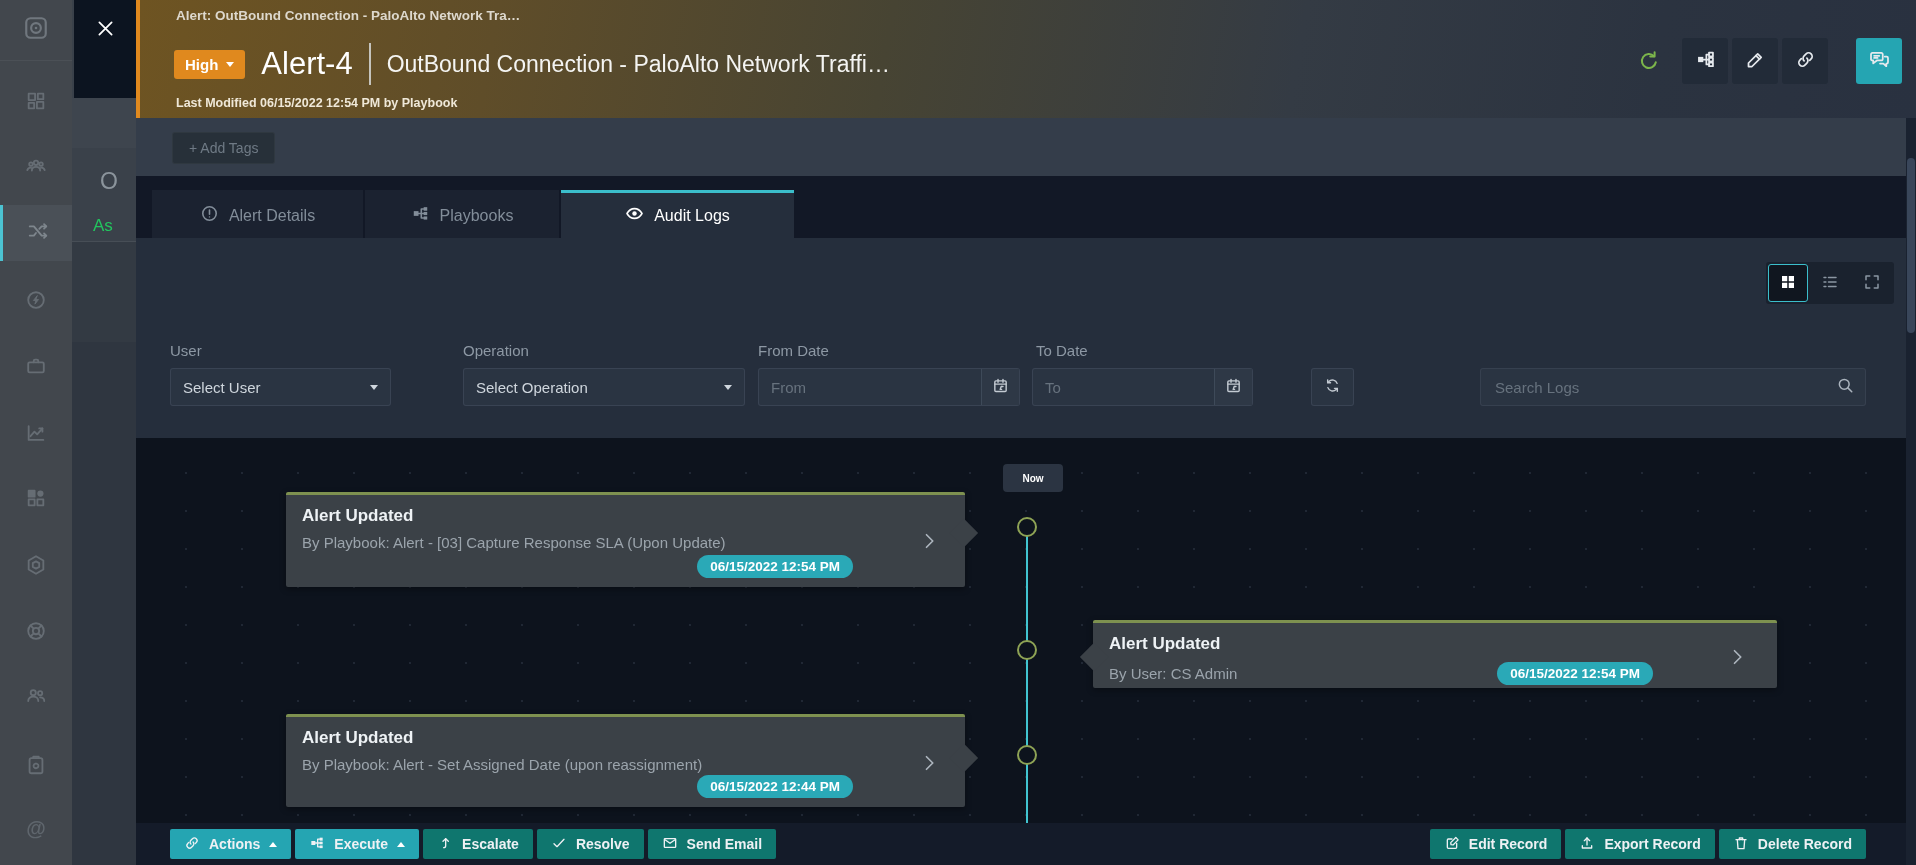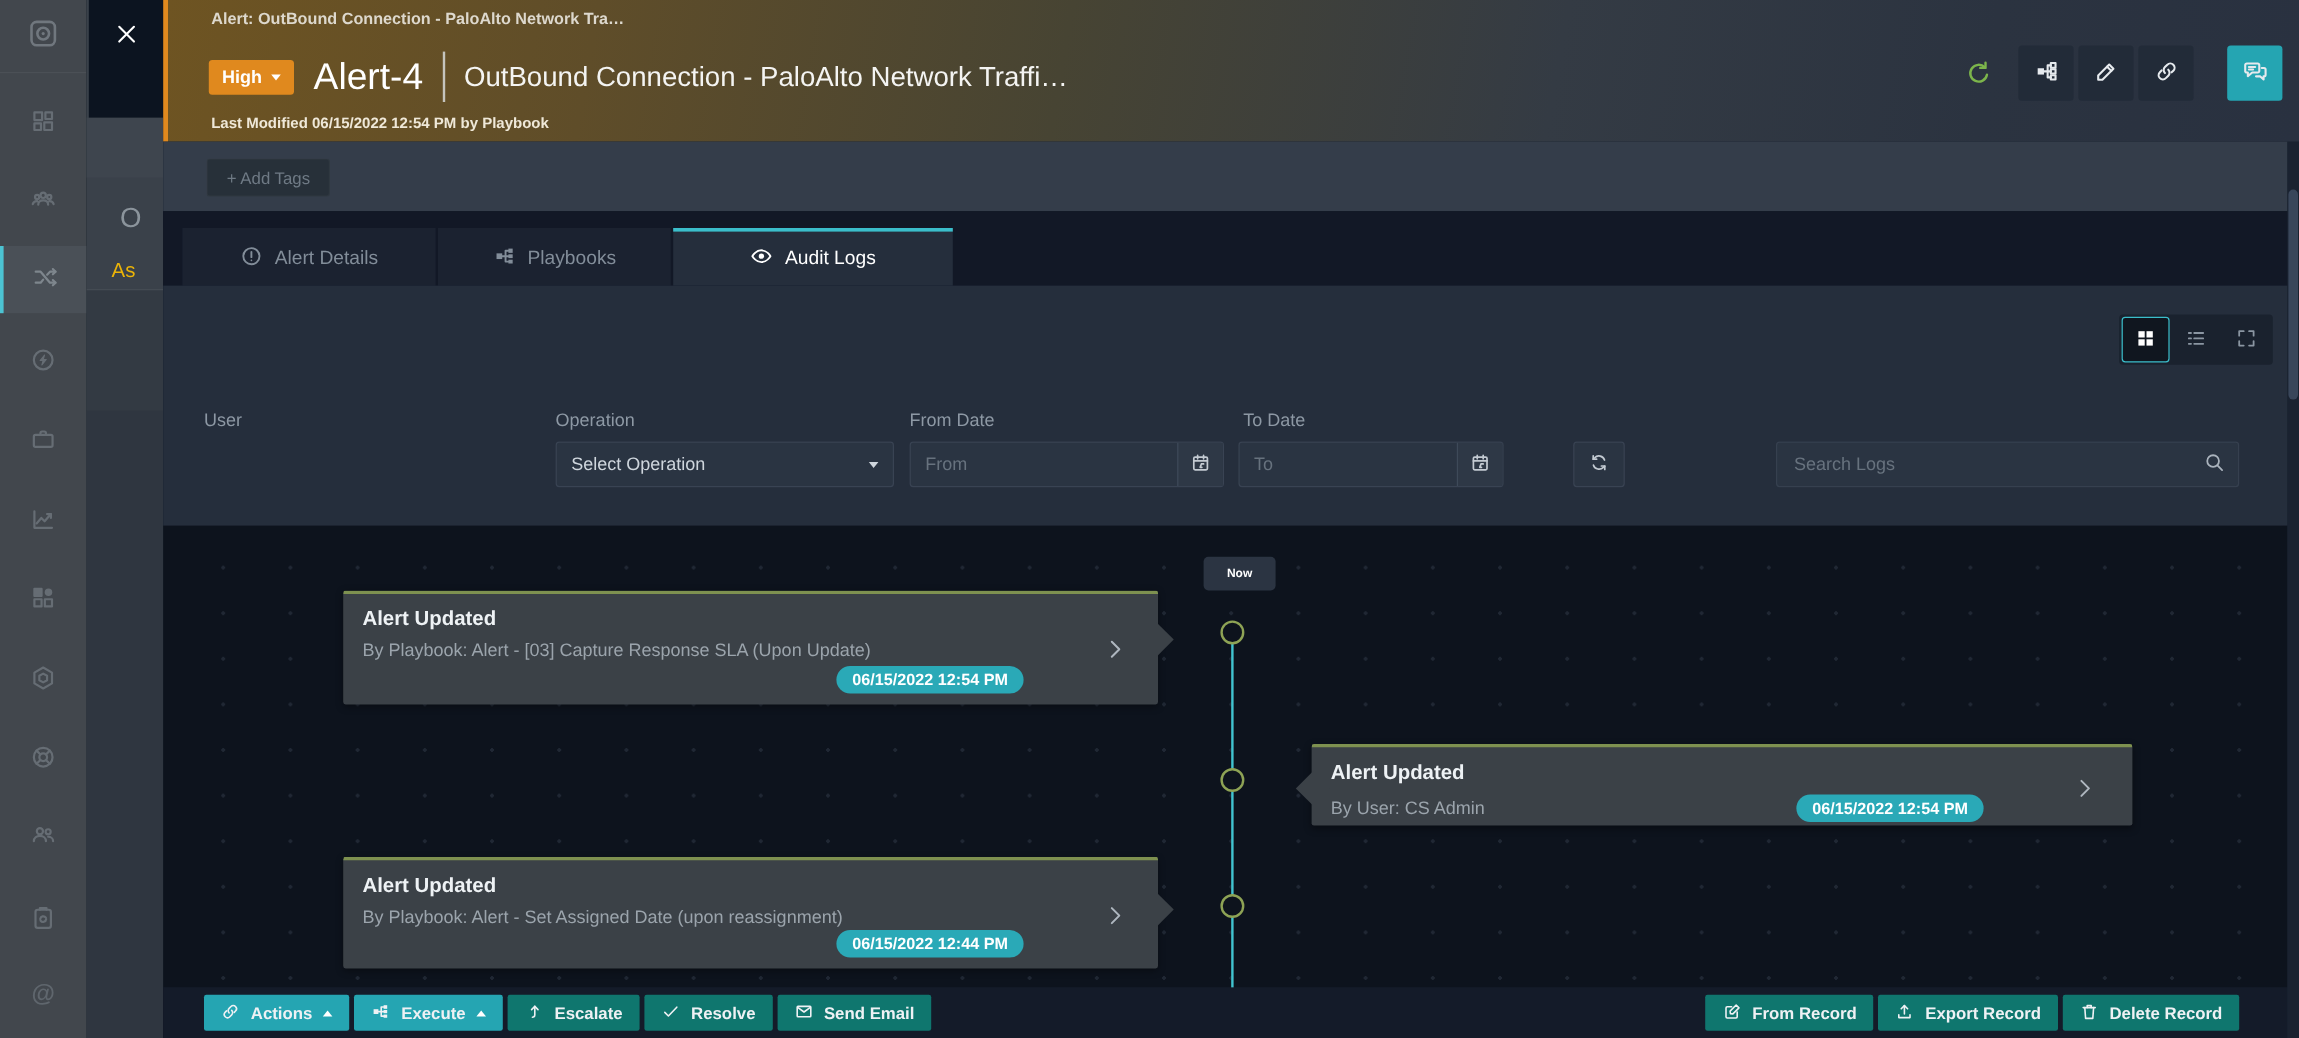--- a/index.html
+++ b/index.html
@@ -16,21 +16,21 @@
   .atglyph{font-size:20px;line-height:1;color:#5f666d;font-weight:bold;}
 
   
   .understrip{position:absolute;left:72px;top:0;width:64px;height:865px;background:#3a414a;overflow:hidden;}
   .us-band-top{position:absolute;left:0;top:98px;width:100%;height:50px;background:#3e454e;}
   .us-band-2{position:absolute;left:0;top:242px;width:100%;height:100px;background:#333a43;}
   .us-band-3{position:absolute;left:0;top:342px;width:100%;height:523px;background:#2f3640;}
   .us-line{position:absolute;left:0;top:241px;width:100%;height:1px;background:rgba(255,255,255,.07);}
   .frag{position:absolute;color:#8b949c;}
   .frag1{left:28px;top:168px;font-size:23px;font-weight:300;}
-  .frag2{left:21px;top:216px;font-size:17px;color:#eab308;}
+  .frag2{left:21px;top:216px;font-size:17px;color:#22c55e;}
   .closebtn{position:absolute;left:2px;top:0;width:62px;height:98px;background:#0c1420;border:none;color:#fff;cursor:pointer;display:flex;align-items:flex-start;justify-content:center;padding-top:18px;}
   .closebtn svg{width:21px;height:21px;stroke-width:2.4;}
 
   
   .modal{position:absolute;left:136px;top:0;width:1780px;height:865px;background:#121826;}
 
   
   .hdr{position:absolute;left:0;top:0;width:100%;height:118px;border-left:4px solid #e0891e;
        background:linear-gradient(100deg,#6e5422 0%,#5f4d29 20%,#474433 42%,#343b44 65%,#2b3340 85%,#293140 100%);}
   .crumb{position:absolute;left:36px;top:8px;font-size:13.5px;font-weight:bold;color:#ddd8cd;}
@@ -329,20 +329,24 @@
               </svg></span>
         </button>
         <button class="vtbtn">
           <span><svg class="ic" viewBox="0 0 24 24">
                 <path d="M4 9V4h5M15 4h5v5M20 15v5h-5M9 20H4v-5"></path>
               </svg></span>
         </button>
       </div>
 
       <div class="flabel" style="left:34px">User</div>
+      <div class="finput fselect" style="left:34px;width:221px">
+        <span>Select User</span>
+        <i class="cdown"></i>
+      </div>
 
       <div class="flabel" style="left:327px">Operation</div>
       <div class="finput fselect" style="left:327px;width:282px">
         <span>Select Operation</span>
         <i class="cdown"></i>
       </div>
 
       <div class="flabel" style="left:622px">From Date</div>
       <div class="finput dateinput" style="left:622px;width:262px">
         <input placeholder="From" style="">
@@ -467,21 +471,21 @@
               </svg></span>
           <span>Send Email</span>
         </button>
       </div>
       <div class="fgroup-r">
         <button class="fbtn">
           <span><svg class="ic" viewBox="0 0 24 24" stroke-width="1.9">
                 <path d="M19 12.5v6A1.5 1.5 0 0 1 17.5 20h-11A1.5 1.5 0 0 1 5 18.5v-11A1.5 1.5 0 0 1 6.5 6H12"></path>
                 <path d="M10.5 14.5l-.4-3.1 7.6-7.6 3.5 3.5-7.6 7.6z"></path>
               </svg></span>
-          <span>From Record</span>
+          <span>Edit Record</span>
         </button>
         <button class="fbtn">
           <span><svg class="ic" viewBox="0 0 24 24" stroke-width="1.9">
                 <path d="M12 15V4.5"></path>
                 <path d="M8 8.5l4-4 4 4"></path>
                 <path d="M5 16v3.5h14V16"></path>
               </svg></span>
           <span>Export Record</span>
         </button>
         <button class="fbtn">

